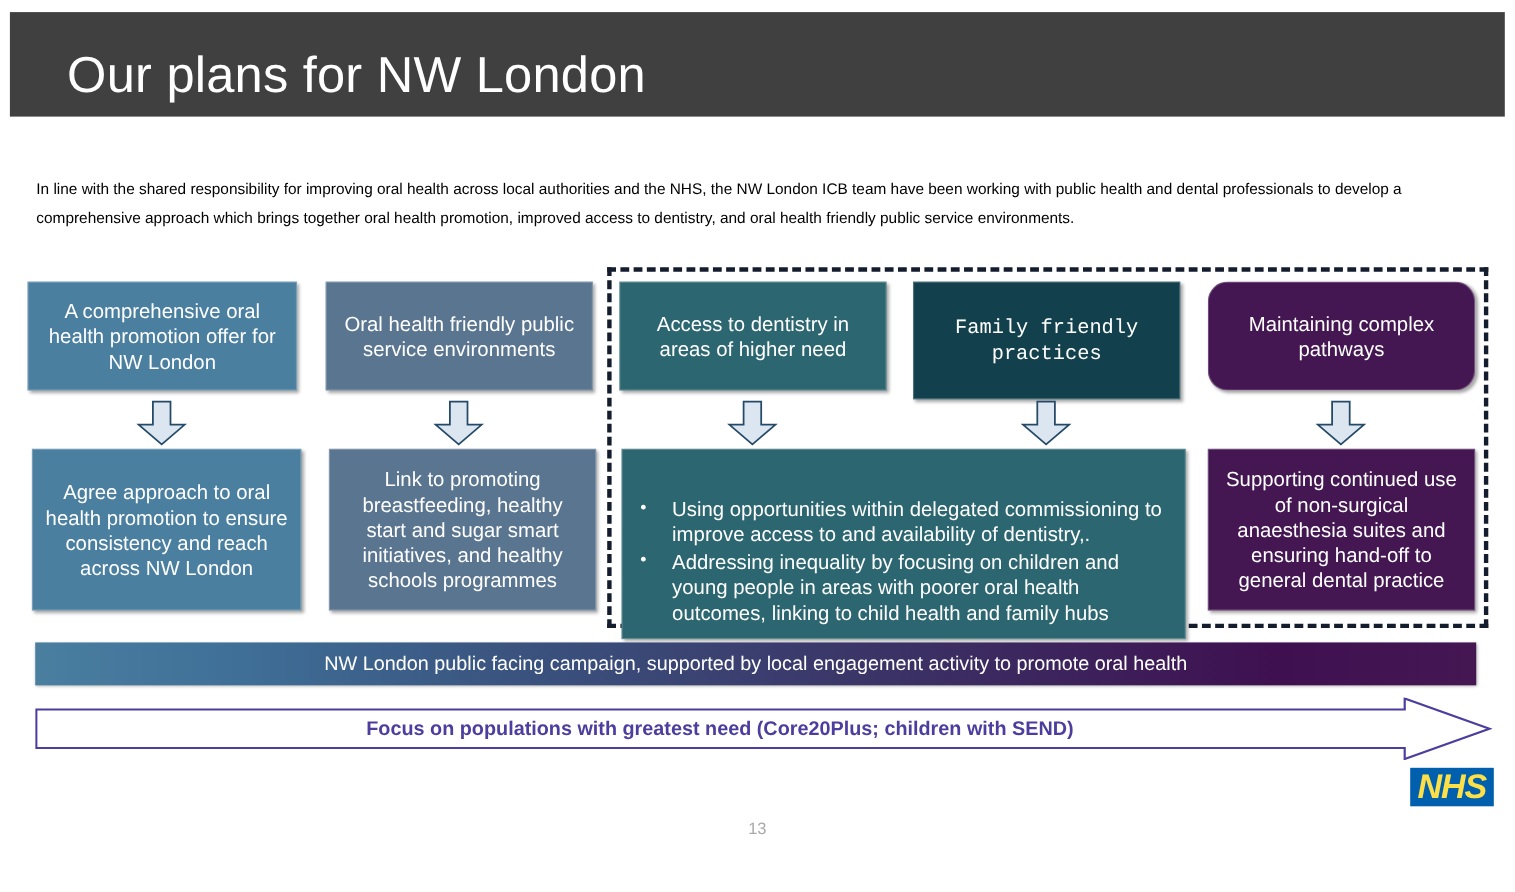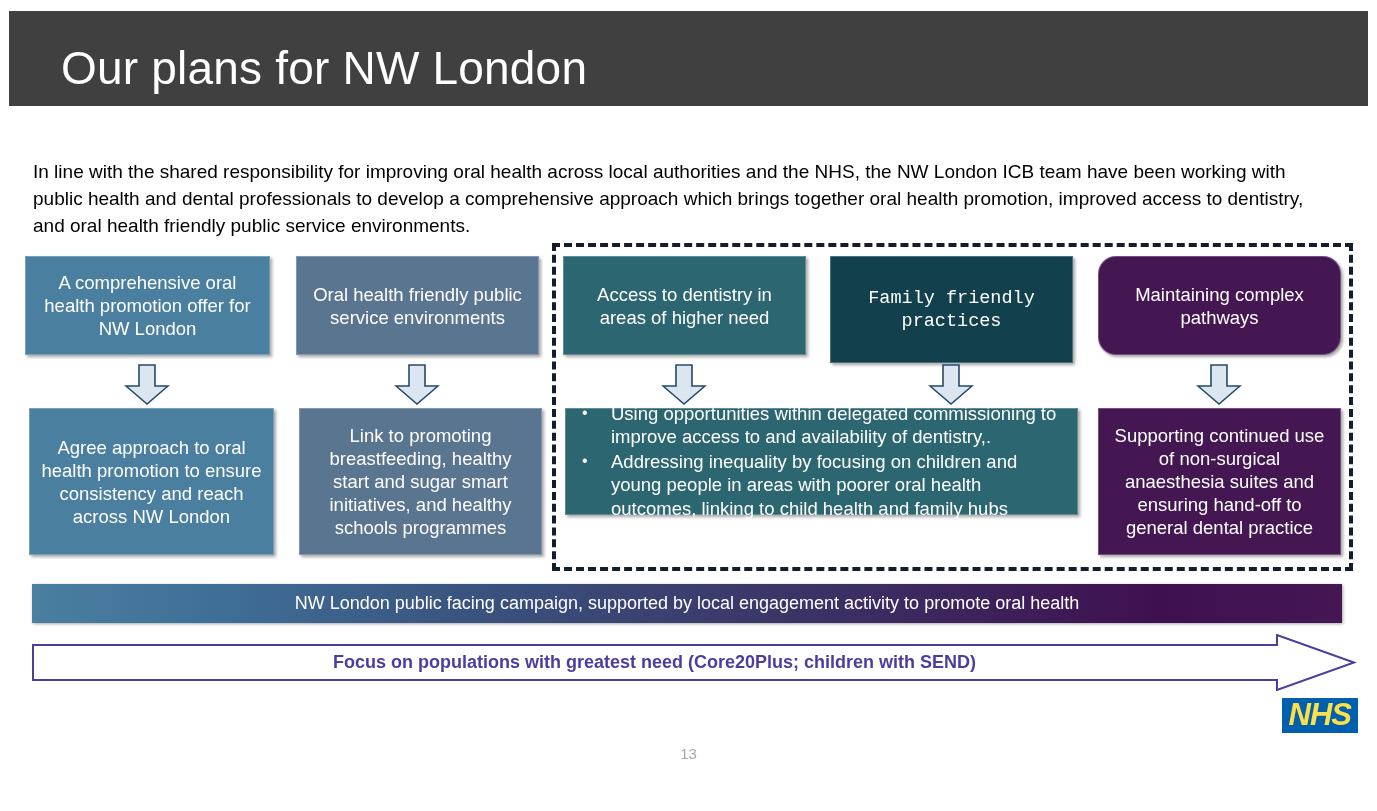--- a/index.html
+++ b/index.html
@@ -36,21 +36,21 @@
     letter-spacing: 0.2px;
     white-space: nowrap;
   }
 
   
   #intro-paragraph {
     position: absolute;
     left: 33px;
     top: 158px;
     width: 1305px;
-    font-size: 19px;
+    font-size: 14px;
     line-height: 27px;
     color: #000000;
   }
 
   
   #dashed-frame {
     position: absolute;
     left: 552px;
     top: 243px;
     width: 801px;
@@ -81,22 +81,22 @@
   
   #box-promotion-offer { left: 25px;   top: 256px; width: 245px; height: 99px; background: #4a7fa0; }
   #box-public-service  { left: 296px;  top: 256px; width: 243px; height: 99px; background: #5a7590; }
   #box-access-dentistry{ left: 563px;  top: 256px; width: 243px; height: 99px; background: #2c6670; }
   #box-family-friendly { left: 830px;  top: 256px; width: 243px; height: 107px; background: #12414d; font-family: Liberation Mono, monospace; }
   #box-complex-pathways{ left: 1098px; top: 256px; width: 243px; height: 99px; background: #441753; border-radius: 18px; }
 
   
   #box-agree-approach  { left: 29px;   top: 408px; width: 245px; height: 147px; background: #4a7fa0; }
   #box-link-promoting  { left: 299px;  top: 408px; width: 243px; height: 147px; background: #5a7590; }
-  #box-delegated-bullets{ left: 565px; top: 408px; width: 513px; height: 107px; background: #2c6670;
-                          justify-content: flex-start; text-align: left; padding: 10px 14px 10px 8px; }
+  #box-delegated-bullets{ left: 565px; top: 408px; width: 513px; height: 173px; background: #2c6670;
+                          justify-content: flex-start; text-align: left; padding: 10px 14px 10px 8px; align-items: flex-end; }
   #box-anaesthesia     { left: 1098px; top: 408px; width: 243px; height: 147px; background: #441753; }
 
   
   ul.bullets {
     margin: 0;
     padding: 0;
     list-style: none;
     width: 100%;
   }
   ul.bullets li {

